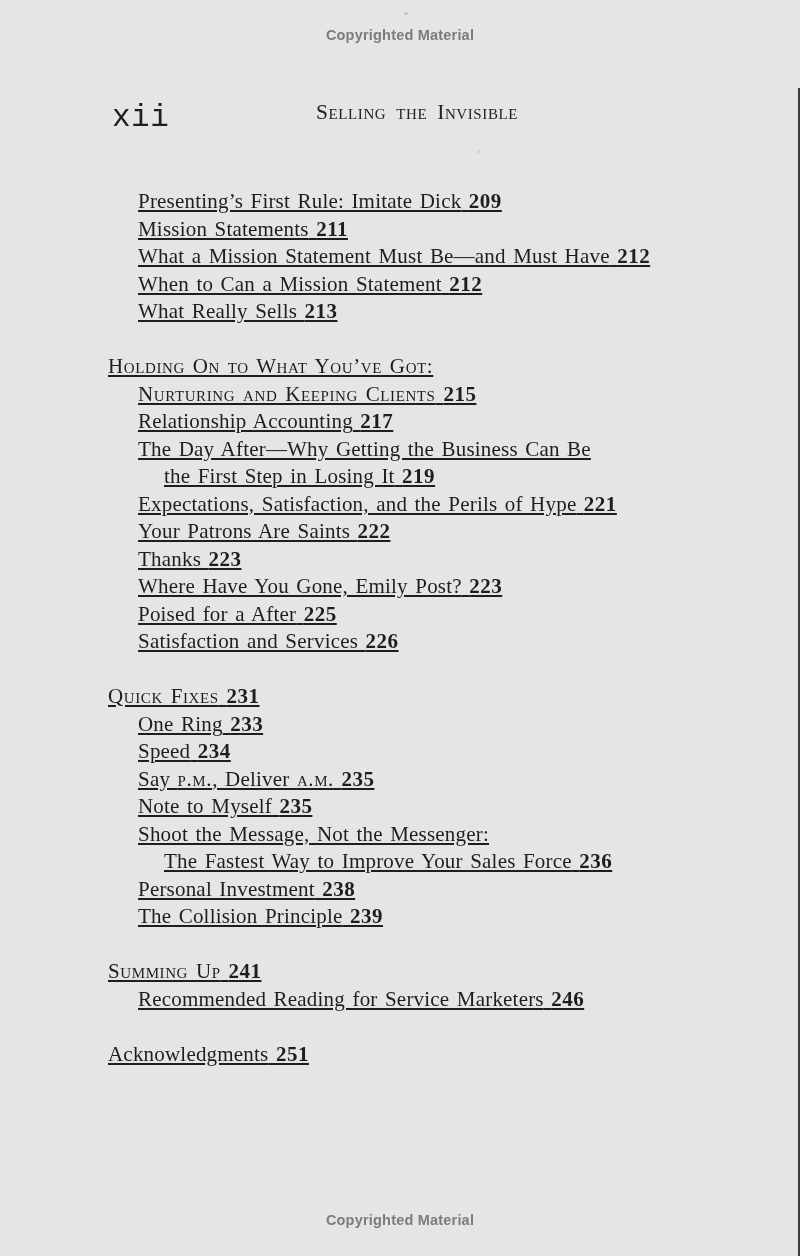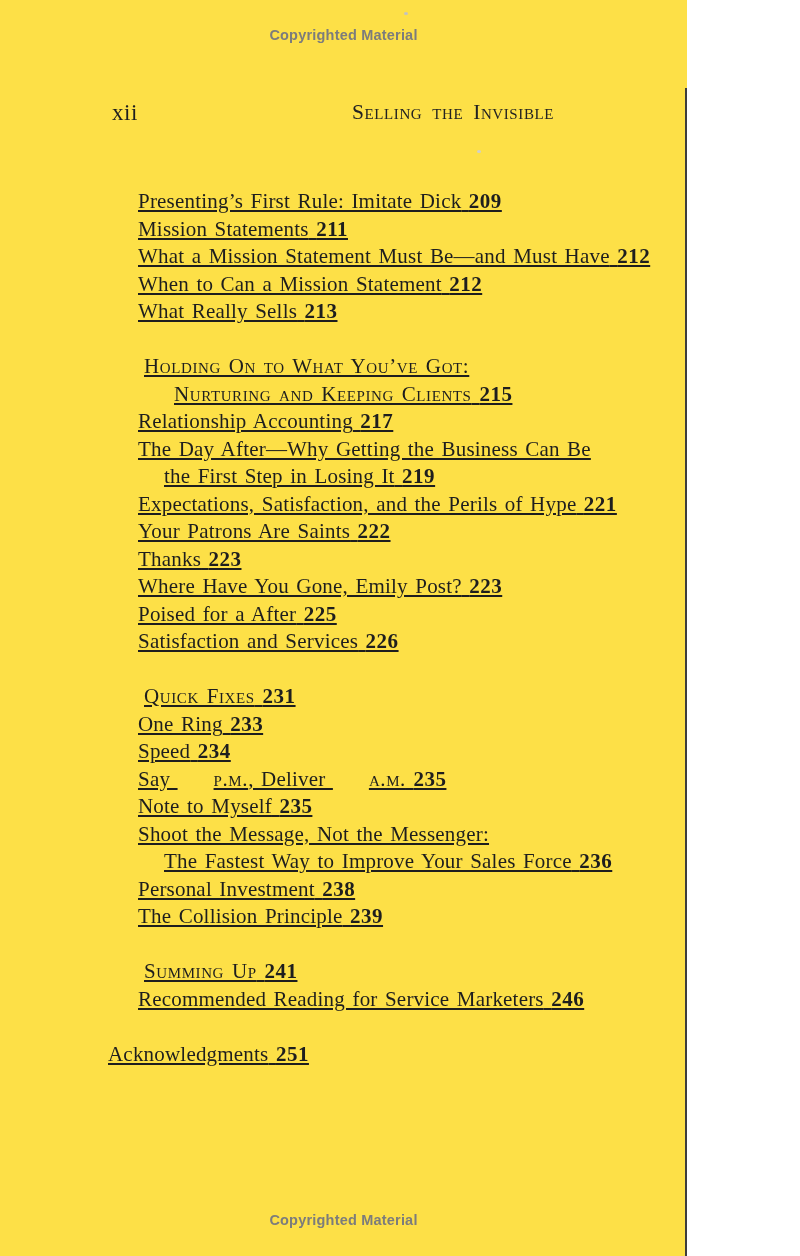--- a/index.html
+++ b/index.html
@@ -1,20 +1,20 @@
 <!DOCTYPE html>
 <html><head>
 <meta charset="utf-8">
 <style>
   html, body { margin: 0; padding: 0; background: #ffffff; }
   .page {
     position: relative;
-    width: 687px;
+    width: 800px;
     height: 1256px;
-    background: #fde047;
+    background: #e5e5e5;
     overflow: hidden;
     font-family: "Liberation Serif", "DejaVu Serif", serif;
     color: #1e1e1e;
   }
 
   
   .copyright {
     position: absolute;
     left: 0; right: 0;
     text-align: center;
@@ -26,22 +26,23 @@
   }
   .copyright.top { top: 27px; }
   .copyright.bottom { top: 1212px; }
 
   
   .header { position: absolute; top: 100px; left: 0; right: 0; height: 30px; }
   .folio {
     position: absolute;
     left: 112px;
     top: 0;
-    font-size: 23px;
+    font-size: 31px;
     letter-spacing: 0.5px;
+    font-family: Liberation Mono, monospace;
   }
   .running-title {
     position: absolute;
     left: 108px;
     width: 618px;
     top: 0;
     text-align: center;
     font-size: 21.5px;
     font-variant: small-caps;
     letter-spacing: 1.6px;
@@ -64,21 +65,21 @@
     line-height: 27.5px;
     min-height: 27.5px;
     letter-spacing: 0.2px;
     word-spacing: 2px;
     white-space: nowrap;
     color: #1e1e1e;
   }
   .toc-line.indent-0 { padding-left: 0; }
   .toc-line.indent-1 { padding-left: 30px; }
   .toc-line.indent-2 { padding-left: 56px; }
-  .sc { font-variant: small-caps; letter-spacing: 0.6px; margin-left: 36px; }
+  .sc { font-variant: small-caps; letter-spacing: 0.6px; }
   .pg { font-weight: 600; letter-spacing: 0.5px; }
 
   
   .scan-edge {
     position: absolute;
     right: 0;
     top: 88px;
     bottom: 0;
     width: 2px;
     background: #3d3d3d;

